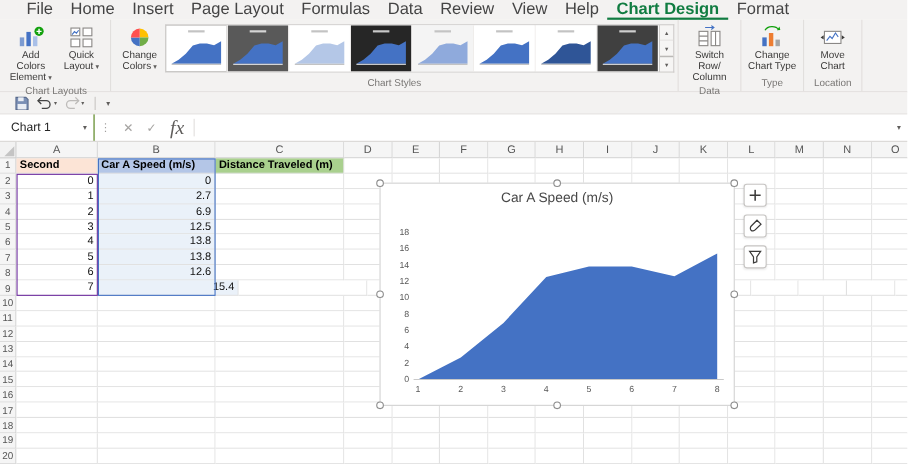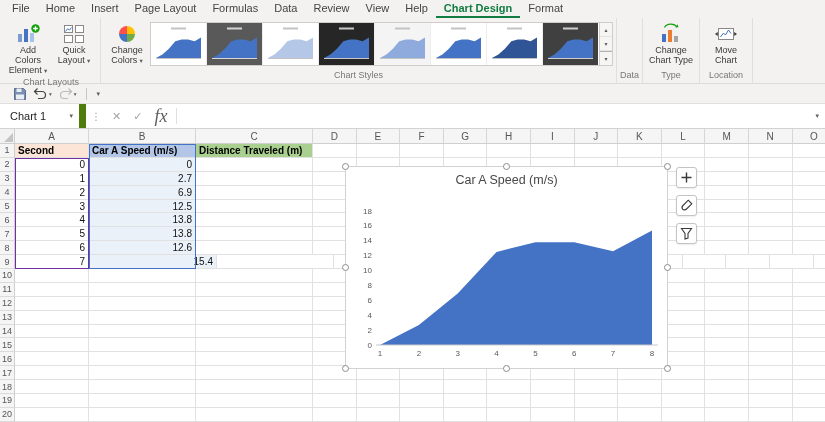--- a/index.html
+++ b/index.html
@@ -1,21 +1,21 @@
 <!DOCTYPE html>
 <html><head>
 <meta charset="utf-8">
 <style>
 *{margin:0;padding:0;box-sizing:border-box;}
 html,body{width:825px;height:422px;overflow:hidden;}
 body{font-family:"Liberation Sans",sans-serif;background:#fff;}
 .app{position:relative;width:825px;height:422px;background:#fff;}
 
 
-.menubar{height:18px;background:#F3F2F1;display:flex;align-items:stretch;padding-left:4px;font-size:11px;color:#444;}
+.menubar{height:18px;background:#F3F2F1;display:flex;align-items:stretch;padding-left:16px;font-size:15px;color:#444;}
 .menu-item{display:flex;align-items:center;padding:0 8px;cursor:default;border-bottom:2px solid transparent;}
 .menu-item.active{color:#107C41;font-weight:700;border-bottom:2px solid #107C41;}
 
 
 .ribbon{height:66px;background:#F3F2F1;border-bottom:1px solid #DEDCDA;display:flex;align-items:stretch;padding-left:2px;}
 .rgroup{display:flex;flex-direction:column;border-right:1px solid #E1DFDD;padding:2px 3px 0;}
 .rbuttons{display:flex;flex:1;align-items:stretch;}
 .rbtn{width:46px;display:flex;flex-direction:column;align-items:center;font-size:9px;color:#3B3A39;text-align:center;line-height:1.12;padding:2px 1px 0;border-radius:2px;}
 .rbtn.wide{width:50px;}
 .ricon{height:23px;display:flex;align-items:center;justify-content:center;}
@@ -34,21 +34,21 @@
 .galbtn:last-child{border-bottom:none;border-top:1px solid #B5B3B1;}
 
 
 .qat{height:19px;background:#F3F2F1;display:flex;align-items:center;padding-left:10px;}
 .qbtn{display:flex;align-items:center;padding:1px 3px;border-radius:2px;}
 .qchev{font-size:5.5px;color:#605E5C;margin-left:1px;}
 .qsep{width:1px;height:12px;background:#C8C6C4;margin:0 6px;}
 
 
 .fbar{height:26px;background:#fff;border-top:1px solid #E1DFDD;border-bottom:1px solid #D4D2D0;display:flex;align-items:center;position:relative;}
-.namebox{width:86px;height:100%;display:flex;align-items:center;justify-content:space-between;padding:0 6px 0 10px;border-right:7px solid #4d7c0f;font-size:11px;color:#262626;}
+.namebox{width:86px;height:100%;display:flex;align-items:center;justify-content:space-between;padding:0 6px 0 10px;border-right:1px solid #4d7c0f;font-size:11px;color:#262626;}
 .nbchev{font-size:7px;color:#605E5C;}
 .fbdots{color:#A19F9D;font-size:10px;padding:0 5px;}
 .fbicon{color:#A6A4A2;font-size:11px;padding:0 6px;}
 .fbicon.fx{color:#605E5C;font-style:italic;font-family:"Liberation Serif",serif;font-size:18px;}
 .fbsep{width:1px;height:16px;background:#E1DFDD;margin:0 3px;}
 .fbinput{flex:1;height:100%;}
 .fbexpand{position:absolute;right:4px;top:50%;transform:translateY(-50%);font-size:7px;color:#605E5C;padding:2px;}
 
 
 .sheet{position:relative;height:293px;overflow:hidden;background:#fff;}
@@ -207,20 +207,32 @@
             <div class="galbtn">▾</div>
             <div class="galbtn">▾</div>
           </div>
         </div>
       </div>
       <div class="glabel">Chart Styles</div>
     </div>
 
     <div class="rgroup">
       <div class="rbuttons">
+        <div class="rbtn wide">
+          <span class="ricon">
+            <svg width="24" height="22" viewBox="0 0 24 22">
+                <path d="M8 2 h8 m-2.4 -1.8 L16 2 l-2.4 1.8" stroke="#4472C4" fill="none"></path>
+                <rect x="2.5" y="5.5" width="8" height="13" fill="#fff" stroke="#8A8886"></rect>
+                <path d="M2.5 9.8 h8 M2.5 14.2 h8" stroke="#8A8886"></path>
+                <rect x="13.5" y="5.5" width="8" height="13" fill="#fff" stroke="#8A8886"></rect>
+                <path d="M17.5 5.5 v13" stroke="#8A8886"></path>
+              </svg>
+          </span>
+          <span class="rtext"><span>Switch Row/ Column</span></span>
+        </div>
       </div>
       <div class="glabel">Data</div>
     </div>
 
     <div class="rgroup">
       <div class="rbuttons">
         <div class="rbtn wide">
           <span class="ricon">
             <svg width="24" height="22" viewBox="0 0 24 22">
                 <path d="M5.5 4.5 a7 5.5 0 0 1 12.5 -.5" fill="none" stroke="#13A10E" stroke-width="1.2"></path>

